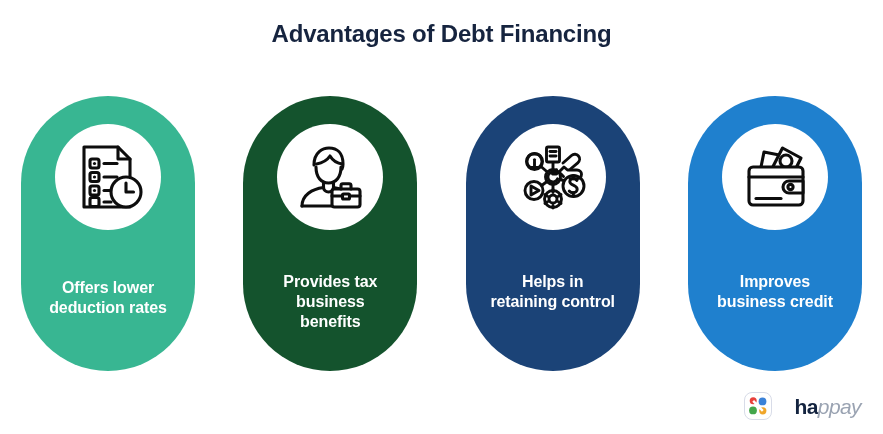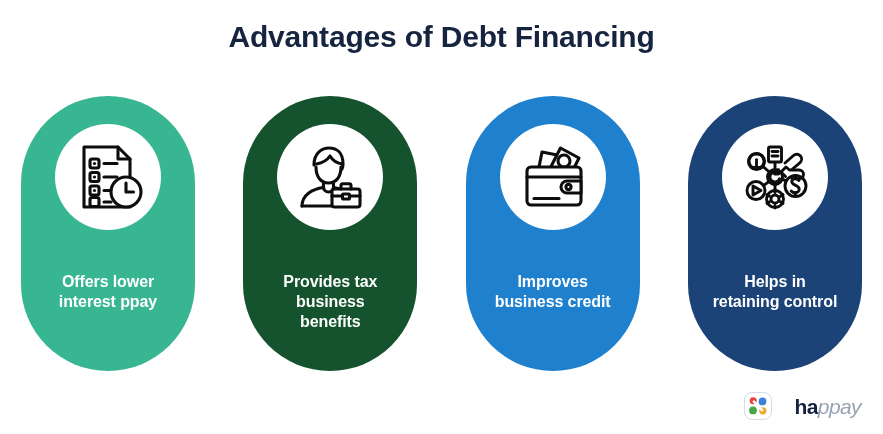--- a/index.html
+++ b/index.html
@@ -18,21 +18,21 @@
     position: relative;
     width: 883px;
     height: 434px;
   }
   .title {
     position: absolute;
     top: 20px;
     left: 0;
     width: 883px;
     text-align: center;
-    font-size: 30px;
+    font-size: 24px;
     font-weight: bold;
     color: #16243f;
     letter-spacing: -0.2px;
   }
   .cards {
     position: absolute;
     top: 96px;
     left: 21px;
     width: 841px;
     height: 275px;
@@ -99,21 +99,21 @@
 </style>
 </head>
 <body>
 
 <div class="infographic">
 
   <div class="title">Advantages of Debt Financing</div>
 
   <div class="cards">
 
-    <div class="card" style="background:#38b692;">
+    <div class="card" style="background:#38b692;gap:6px;">
       <div class="icon-circle">
         <span>
           <svg width="76" height="76" viewBox="0 0 76 76" fill="none" stroke="#0d0d0d" stroke-width="3.1" stroke-linecap="round" stroke-linejoin="round">
             <path d="M14 8 H48 L60 20 V68 H14 Z"></path>
             <path d="M48 8 V20 H60"></path>
             <rect x="20" y="20" width="9" height="9" rx="2"></rect>
             <circle cx="24.5" cy="24.5" r="1.6" fill="#0d0d0d" stroke="none"></circle>
             <path d="M34 24.5 H47"></path>
             <rect x="20" y="33.5" width="9" height="9" rx="2"></rect>
             <circle cx="24.5" cy="38" r="1.6" fill="#0d0d0d" stroke="none"></circle>
@@ -121,21 +121,21 @@
             <rect x="20" y="47" width="9" height="9" rx="2"></rect>
             <circle cx="24.5" cy="51.5" r="1.6" fill="#0d0d0d" stroke="none"></circle>
             <path d="M34 51.5 H41"></path>
             <rect x="20" y="58.5" width="9" height="9" rx="2"></rect>
             <path d="M34 63 H41"></path>
             <circle cx="56" cy="53" r="15" fill="#ffffff"></circle>
             <path d="M56 44 V53 H63.5"></path>
           </svg>
         </span>
       </div>
-      <div class="card-label"><span>Offers lower</span><br><span>interest ppay</span></div>
+      <div class="card-label"><span>Offers lower</span><br><span>deduction rates</span></div>
     </div>
 
     <div class="card" style="background:#14532d;">
       <div class="icon-circle">
         <span>
           <svg width="76" height="76" viewBox="0 0 76 76" fill="none" stroke="#0d0d0d" stroke-width="3.1" stroke-linecap="round" stroke-linejoin="round">
             <path d="M22 26 C22 13 31 9 37 9 C45 9 51 14 51 25 C51 27 50.5 29 50 30"></path>
             <path d="M24 28 C24 38 29 44 36.5 44 C44 44 49 38 49 28"></path>
             <path d="M24.5 25 C30 24 35 21.5 38 17 C41 22 46 24.5 50.5 25"></path>
             <path d="M31.5 43 V48 C31.5 51 34 53 36.5 53 C39 53 41.5 51 41.5 48 V43"></path>
@@ -143,38 +143,20 @@
             <path d="M41.5 48.5 C45 49 48 49.8 50 50.6"></path>
             <path d="M10 67 H40"></path>
             <rect x="40" y="50" width="28" height="18" rx="2.5" fill="#ffffff"></rect>
             <path d="M49 50 V46.5 C49 45.4 49.8 44.7 50.8 44.7 H57.2 C58.2 44.7 59 45.4 59 46.5 V50"></path>
             <path d="M40 57 H68"></path>
             <rect x="50.5" y="55" width="7" height="5" rx="1" fill="#ffffff"></rect>
           </svg>
         </span>
       </div>
       <div class="card-label"><span>Provides tax</span><br><span>business</span><br><span>benefits</span></div>
-    </div>
-
-    <div class="card" style="background:#1f80ce;">
-      <div class="icon-circle">
-        <span>
-          <svg width="76" height="76" viewBox="0 0 76 76" fill="none" stroke="#0d0d0d" stroke-width="3.1" stroke-linecap="round" stroke-linejoin="round">
-            <path d="M24 28 L27 13 L55 18.5 L52.5 31" fill="#ffffff"></path>
-            <path d="M36 27.5 L45.5 9 L64 19 L58 31" fill="#ffffff"></path>
-            <circle cx="49" cy="22" r="6"></circle>
-            <path d="M12 32 C12 29.8 13.8 28 16 28 H62 C64.2 28 66 29.8 66 32 V62 C66 64.2 64.2 66 62 66 H16 C13.8 66 12 64.2 12 62 Z" fill="#ffffff"></path>
-            <path d="M12 38 H66"></path>
-            <path d="M52 42 H66 V54 H52 C48.7 54 46 51.3 46 48 C46 44.7 48.7 42 52 42 Z" fill="#ffffff"></path>
-            <circle cx="53.5" cy="48" r="2.6"></circle>
-            <path d="M19 59.5 H44"></path>
-          </svg>
-        </span>
-      </div>
-      <div class="card-label"><span>Improves</span><br><span>business credit</span></div>
     </div>
 
     <div class="card" style="background:#1b4377;">
       <div class="icon-circle">
         <span>
           <svg width="76" height="76" viewBox="0 0 76 76" fill="none" stroke="#0d0d0d" stroke-width="2.9" stroke-linecap="round" stroke-linejoin="round">
             <path d="M38 38 L22 24"></path>
             <path d="M38 38 L38 20"></path>
             <path d="M38 38 L22 50"></path>
             <path d="M38 38 L38 56"></path>
@@ -199,20 +181,38 @@
             <path d="M62 41.5 C61 40.3 59.8 39.8 58.3 39.8 C56.2 39.8 54.8 41 54.8 42.7 C54.8 46.6 62.2 45.6 62.2 50.2 C62.2 52.3 60.5 53.8 58.3 53.8 C56.5 53.8 55.2 53.2 54.2 52"></path>
             <path d="M58.4 36.8 V39.8 M58.4 53.8 V57"></path>
             <path d="M48 24 L56.5 16.5 C58.6 14.6 61.8 14.9 63.5 17 C65.2 19 64.9 22 62.8 23.8 L55.5 30"></path>
             <path d="M48.5 37.5 L44 33 L49 28 L52.5 31 L62 31 C64.5 31 66.5 32.8 66.5 35.3 C66.5 37.8 64.5 39.6 62 39.6 H55"></path>
           </svg>
         </span>
       </div>
       <div class="card-label"><span>Helps in</span><br><span>retaining control</span></div>
     </div>
 
+    <div class="card" style="background:#1f80ce;">
+      <div class="icon-circle">
+        <span>
+          <svg width="76" height="76" viewBox="0 0 76 76" fill="none" stroke="#0d0d0d" stroke-width="3.1" stroke-linecap="round" stroke-linejoin="round">
+            <path d="M24 28 L27 13 L55 18.5 L52.5 31" fill="#ffffff"></path>
+            <path d="M36 27.5 L45.5 9 L64 19 L58 31" fill="#ffffff"></path>
+            <circle cx="49" cy="22" r="6"></circle>
+            <path d="M12 32 C12 29.8 13.8 28 16 28 H62 C64.2 28 66 29.8 66 32 V62 C66 64.2 64.2 66 62 66 H16 C13.8 66 12 64.2 12 62 Z" fill="#ffffff"></path>
+            <path d="M12 38 H66"></path>
+            <path d="M52 42 H66 V54 H52 C48.7 54 46 51.3 46 48 C46 44.7 48.7 42 52 42 Z" fill="#ffffff"></path>
+            <circle cx="53.5" cy="48" r="2.6"></circle>
+            <path d="M19 59.5 H44"></path>
+          </svg>
+        </span>
+      </div>
+      <div class="card-label"><span>Improves</span><br><span>business credit</span></div>
+    </div>
+
   </div>
 
   <div class="brand">
     <div class="brand-mark">
       <svg width="26" height="26" viewBox="0 0 26 26" style="position:absolute;top:0;left:0;">
         <circle cx="8.2" cy="7.8" r="3.5" fill="#e8413c"></circle>
         <circle cx="17.5" cy="8.4" r="3.9" fill="#3b82d8"></circle>
         <circle cx="8.0" cy="17.4" r="3.9" fill="#43a64b"></circle>
         <circle cx="17.8" cy="17.8" r="3.6" fill="#f0a62a"></circle>
         <path d="M8.2 7.8 L17.8 17.8" stroke="#ffffff" stroke-width="2.4"></path>

